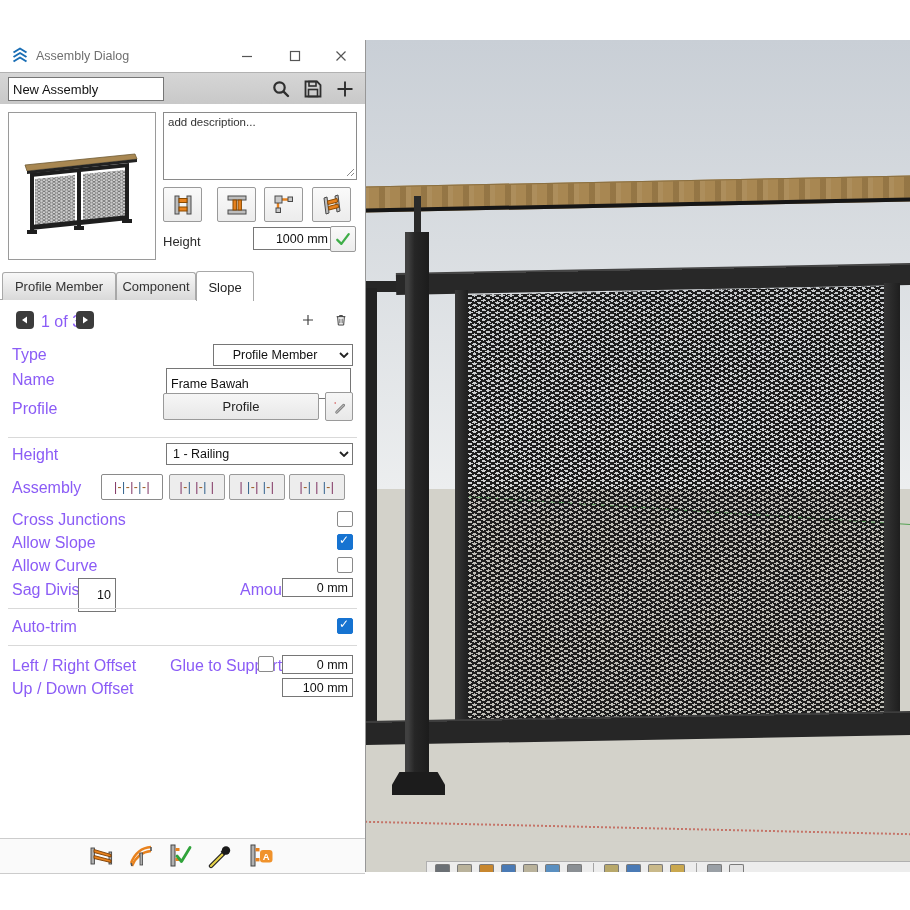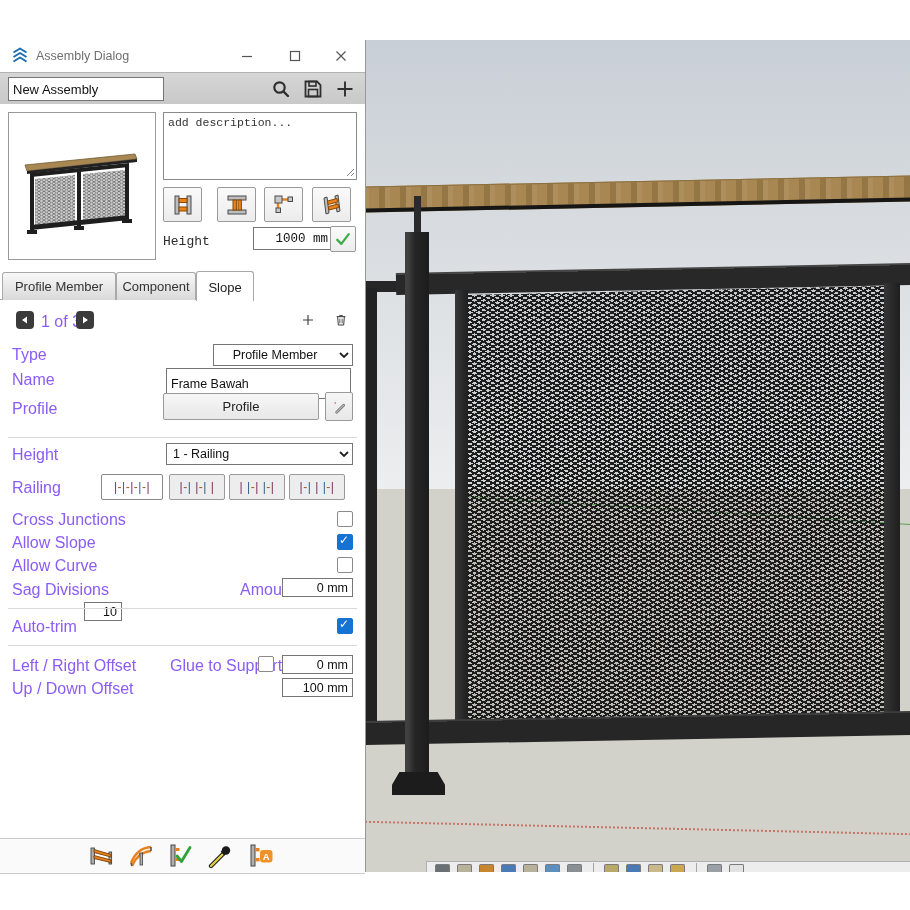--- a/index.html
+++ b/index.html
@@ -14,21 +14,21 @@
   .titlebar{position:absolute;left:0;top:0;width:365px;height:32px;background:#fff;}
   .titlebar .title{position:absolute;left:36px;top:0;line-height:32px;font-size:12.5px;color:#6f6f6f;}
   .winbtn{position:absolute;top:0;width:30px;height:32px;display:flex;align-items:center;justify-content:center;cursor:default;}
 
   .dlg-toolbar{position:absolute;left:0;top:32px;width:365px;height:32px;
     background:linear-gradient(#d6d6d6,#c8c8c8);border-top:1px solid #b2b2b2;border-bottom:1px solid #aeaeae;}
   .name-input{position:absolute;left:8px;top:4px;width:146px;height:22px;border:1px solid #767676;
     font-family:inherit;font-size:13px;padding:0 4px;color:#111;}
   .tbicon{position:absolute;top:5px;width:22px;height:22px;display:flex;align-items:center;justify-content:center;}
 
-  .dlg-content{position:absolute;left:0;top:64px;width:410px;height:166px;background:#fff;font-family:Liberation Mono, monospace;}
+  .dlg-content{position:absolute;left:0;top:64px;width:410px;height:166px;background:#fff;}
   .preview{position:absolute;left:8px;top:8px;width:146px;height:146px;border:1px solid #9a9a9a;background:#fff;}
   .desc-wrap{position:absolute;left:163px;top:8px;width:194px;height:68px;}
   .desc{width:100%;height:100%;border:1px solid #8a8a8a;resize:none;font-family:inherit;font-size:11.5px;
         padding:3px 4px;box-sizing:border-box;color:#222;}
   .desc::placeholder{color:#333;opacity:1;}
   .iconbtn{position:absolute;top:83px;width:37px;height:33px;border:1px solid #9a9a9a;border-radius:2px;
     background:linear-gradient(#fafafa,#ececec);display:flex;align-items:center;justify-content:center;cursor:pointer;}
   .height-lbl{position:absolute;left:163px;top:130px;font-size:13px;color:#2b2b2b;}
   .height-inp{position:absolute;left:253px;top:123px;width:69px;height:21px;border:1px solid #767676;
     font-family:inherit;font-size:12.5px;text-align:right;padding:0 5px;color:#111;}
@@ -300,37 +300,37 @@
       <span class="lbl" style="left:12px;top:145px">Height</span>
       <div class="sel" style="left:166px;top:142px;width:185px;height:20px">
         <span class="sel-txt">1 - Railing</span>
         <span class="chev">
           <svg width="10" height="6" viewBox="0 0 10 6">
               <polyline points="1,1 5,5 9,1" fill="none" stroke="#222" stroke-width="1.8"></polyline>
             </svg>
           </span>
       </div>
 
-      <span class="lbl" style="left:12px;top:178px">Railing</span>
+      <span class="lbl" style="left:12px;top:178px">Assembly</span>
       <div class="patbtn active" style="left:101px;width:60px"><span style="color: rgb(125, 46, 94);">|</span><span style="color: rgb(154, 90, 32);">-</span><span style="color: rgb(46, 94, 138);">|</span><span style="color: rgb(154, 90, 32);">-</span><span style="color: rgb(125, 46, 94);">|</span><span style="color: rgb(154, 90, 32);">-</span><span style="color: rgb(46, 94, 138);">|</span><span style="color: rgb(154, 90, 32);">-</span><span style="color: rgb(125, 46, 94);">|</span></div>
       <div class="patbtn" style="left:169px;width:54px"><span style="color: rgb(125, 46, 94);">|</span><span style="color: rgb(154, 90, 32);">-</span><span style="color: rgb(46, 94, 138);">|</span><span> </span><span style="color: rgb(125, 46, 94);">|</span><span style="color: rgb(154, 90, 32);">-</span><span style="color: rgb(46, 94, 138);">|</span><span> </span><span style="color: rgb(125, 46, 94);">|</span></div>
       <div class="patbtn" style="left:229px;width:54px"><span style="color: rgb(125, 46, 94);">|</span><span> </span><span style="color: rgb(46, 94, 138);">|</span><span style="color: rgb(154, 90, 32);">-</span><span style="color: rgb(125, 46, 94);">|</span><span> </span><span style="color: rgb(46, 94, 138);">|</span><span style="color: rgb(154, 90, 32);">-</span><span style="color: rgb(125, 46, 94);">|</span></div>
       <div class="patbtn" style="left:289px;width:54px"><span style="color: rgb(125, 46, 94);">|</span><span style="color: rgb(154, 90, 32);">-</span><span style="color: rgb(46, 94, 138);">|</span><span> </span><span style="color: rgb(125, 46, 94);">|</span><span> </span><span style="color: rgb(46, 94, 138);">|</span><span style="color: rgb(154, 90, 32);">-</span><span style="color: rgb(125, 46, 94);">|</span></div>
 
       <span class="lbl" style="left:12px;top:210px">Cross Junctions</span>
       <div class="cb" style="left:337px;top:210px"></div>
 
       <span class="lbl" style="left:12px;top:233px">Allow Slope</span>
       <div class="cb checked" style="left:337px;top:233px"></div>
 
       <span class="lbl" style="left:12px;top:256px">Allow Curve</span>
       <div class="cb" style="left:337px;top:256px"></div>
 
       <span class="lbl" style="left:12px;top:280px">Sag Divisions</span>
-      <input class="inp num" style="left: 84px; top: 277px; width: 38px; height: 19px; margin-top: 24px;" value="10">
+      <input class="inp num" style="left: 78px; top: 277px; width: 38px; height: 34px;" value="10">
       <span class="lbl" style="left:240px;top:280px">Amount</span>
       <input class="inp num" style="left: 282px; top: 277px; width: 71px; height: 19px;" value="0 mm">
 
       <div class="divider" style="top:307px"></div>
 
       <span class="lbl" style="left:12px;top:317px">Auto-trim</span>
       <div class="cb checked" style="left:337px;top:317px"></div>
 
       <div class="divider" style="top:344px"></div>
 

